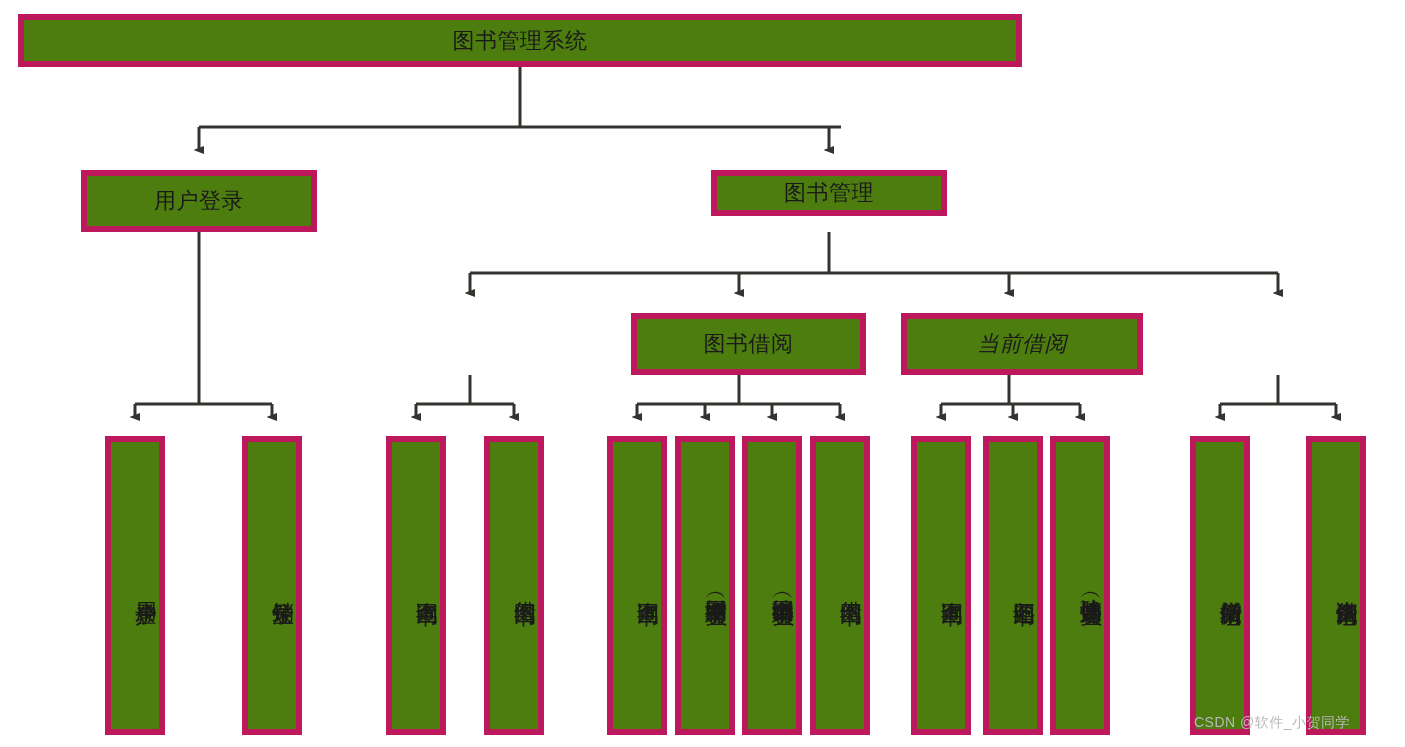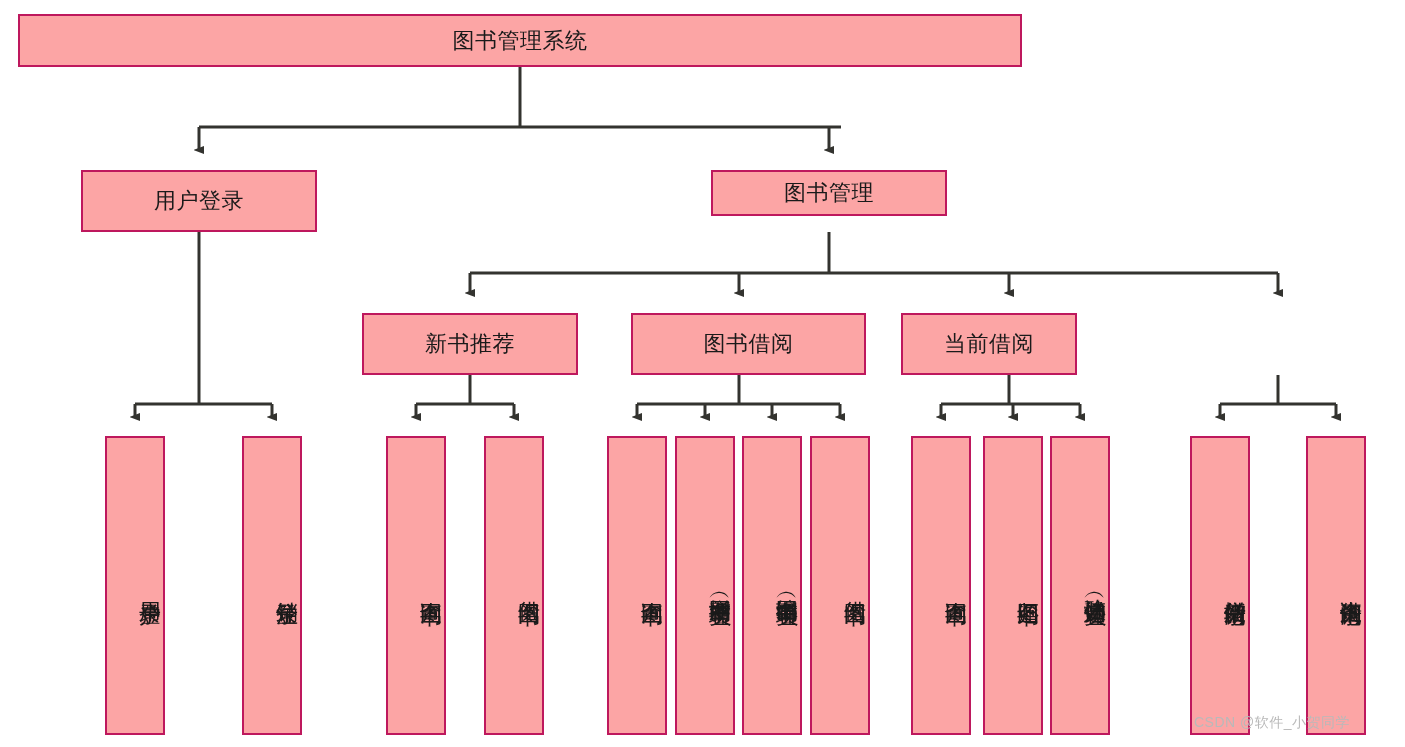--- a/index.html
+++ b/index.html
@@ -20,22 +20,22 @@
   #edges {
     position: absolute;
     left: 0;
     top: 0;
     width: 1405px;
     height: 747px;
   }
   .node {
     position: absolute;
     box-sizing: border-box;
-    background: #fca5a5;
-    border: 2px solid #be185d;
+    background: #4d7c0f;
+    border: 6px solid #be185d;
     display: flex;
     align-items: center;
     justify-content: center;
     color: #1a1a1a;
   }
   .node.horiz {
     font-size: 22px;
     letter-spacing: 0.5px;
   }
   .node.vert {
@@ -127,23 +127,22 @@
       <path d="M 1220 404 L 1220 417" marker-end="url(#arrow)"></path>
       <path d="M 1336 404 L 1336 417" marker-end="url(#arrow)"></path>
     </g>
   </svg>
 
   <div class="node horiz" style="left: 18px; top: 14px; width: 1004px; height: 53px;">图书管理系统</div>
 
   <div class="node horiz" style="left: 81px; top: 170px; width: 236px; height: 62px;">用户登录</div>
   <div class="node horiz" style="left: 711px; top: 170px; width: 236px; height: 46px;">图书管理</div>
 
-  <div class="node horiz" style="left: 362px; top: 313px; width: 216px; height: 62px;">新书推荐</div>
   <div class="node horiz" style="left: 631px; top: 313px; width: 235px; height: 62px;">图书借阅</div>
-  <div class="node horiz" style="left: 901px; top: 313px; width: 176px; height: 62px;">当前借阅</div>
+  <div class="node horiz" style="left: 901px; top: 313px; width: 242px; height: 62px; font-style: italic;">当前借阅</div>
 
   <div class="node vert" style="left: 105px; top: 436px; width: 60px; height: 299px;">
     <span class="vlabel">用户登录</span>
   </div>
   <div class="node vert" style="left: 242px; top: 436px; width: 60px; height: 299px;">
     <span class="vlabel">注销登录</span>
   </div>
   <div class="node vert" style="left: 386px; top: 436px; width: 60px; height: 299px;">
     <span class="vlabel">查询图书</span>
   </div>

